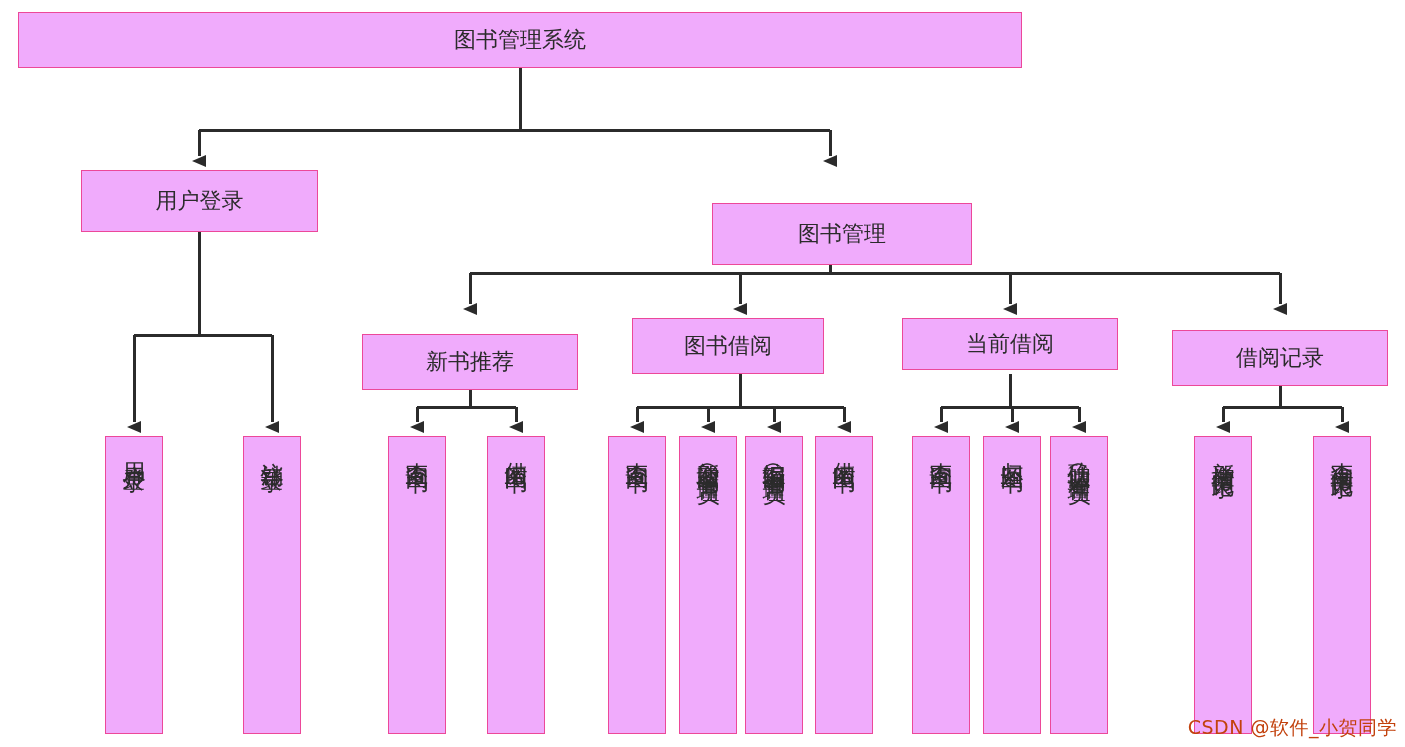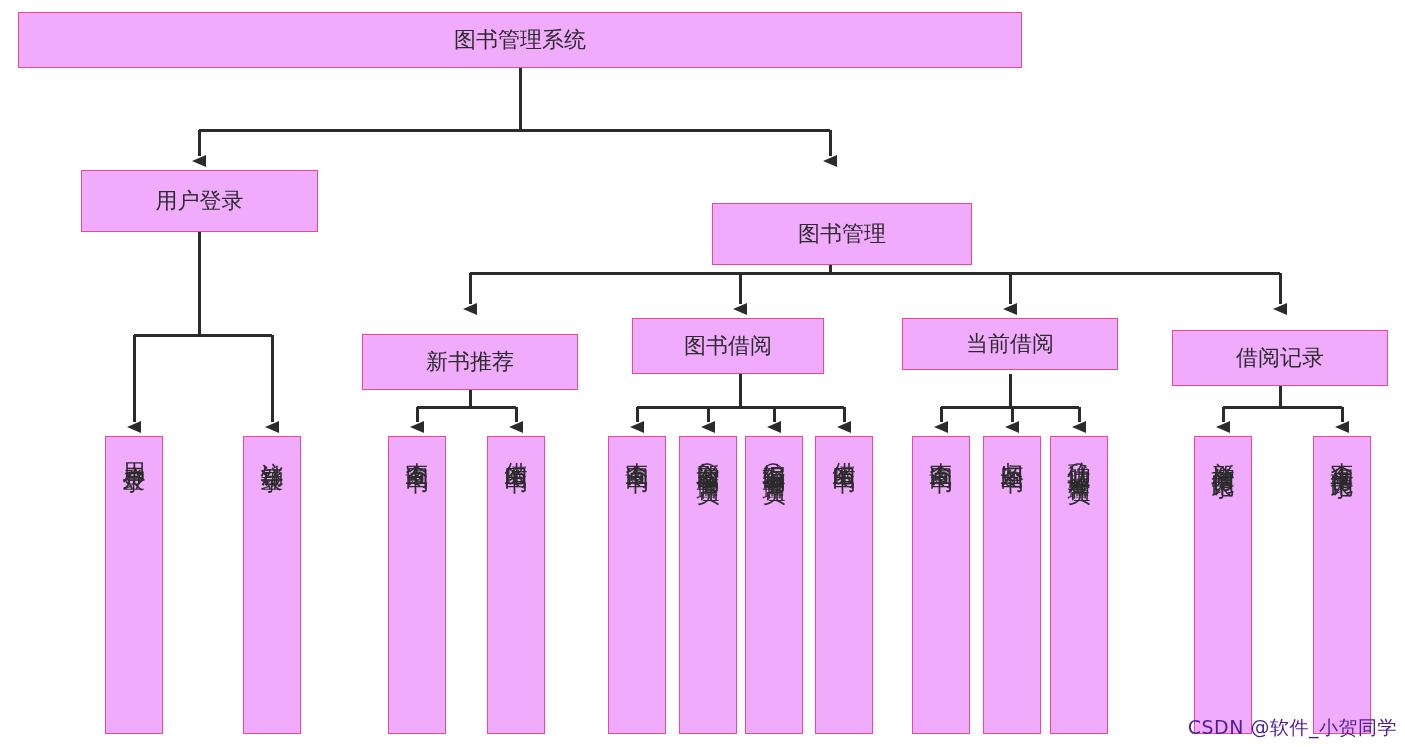--- a/index.html
+++ b/index.html
@@ -60,21 +60,21 @@
     font-size: 23px;
     letter-spacing: 3px;
     line-height: 1.0;
     white-space: nowrap;
   }
   .watermark {
     position: absolute;
     right: 8px;
     bottom: 6px;
     font-size: 19px;
-    color: #4c1d95;
+    color: #c2410c;
     letter-spacing: 0.5px;
     white-space: nowrap;
     font-family: "DejaVu Sans", "Liberation Sans", sans-serif;
   }
 </style>
 </head>
 <body>
 
 <div id="diagram-root">
 

